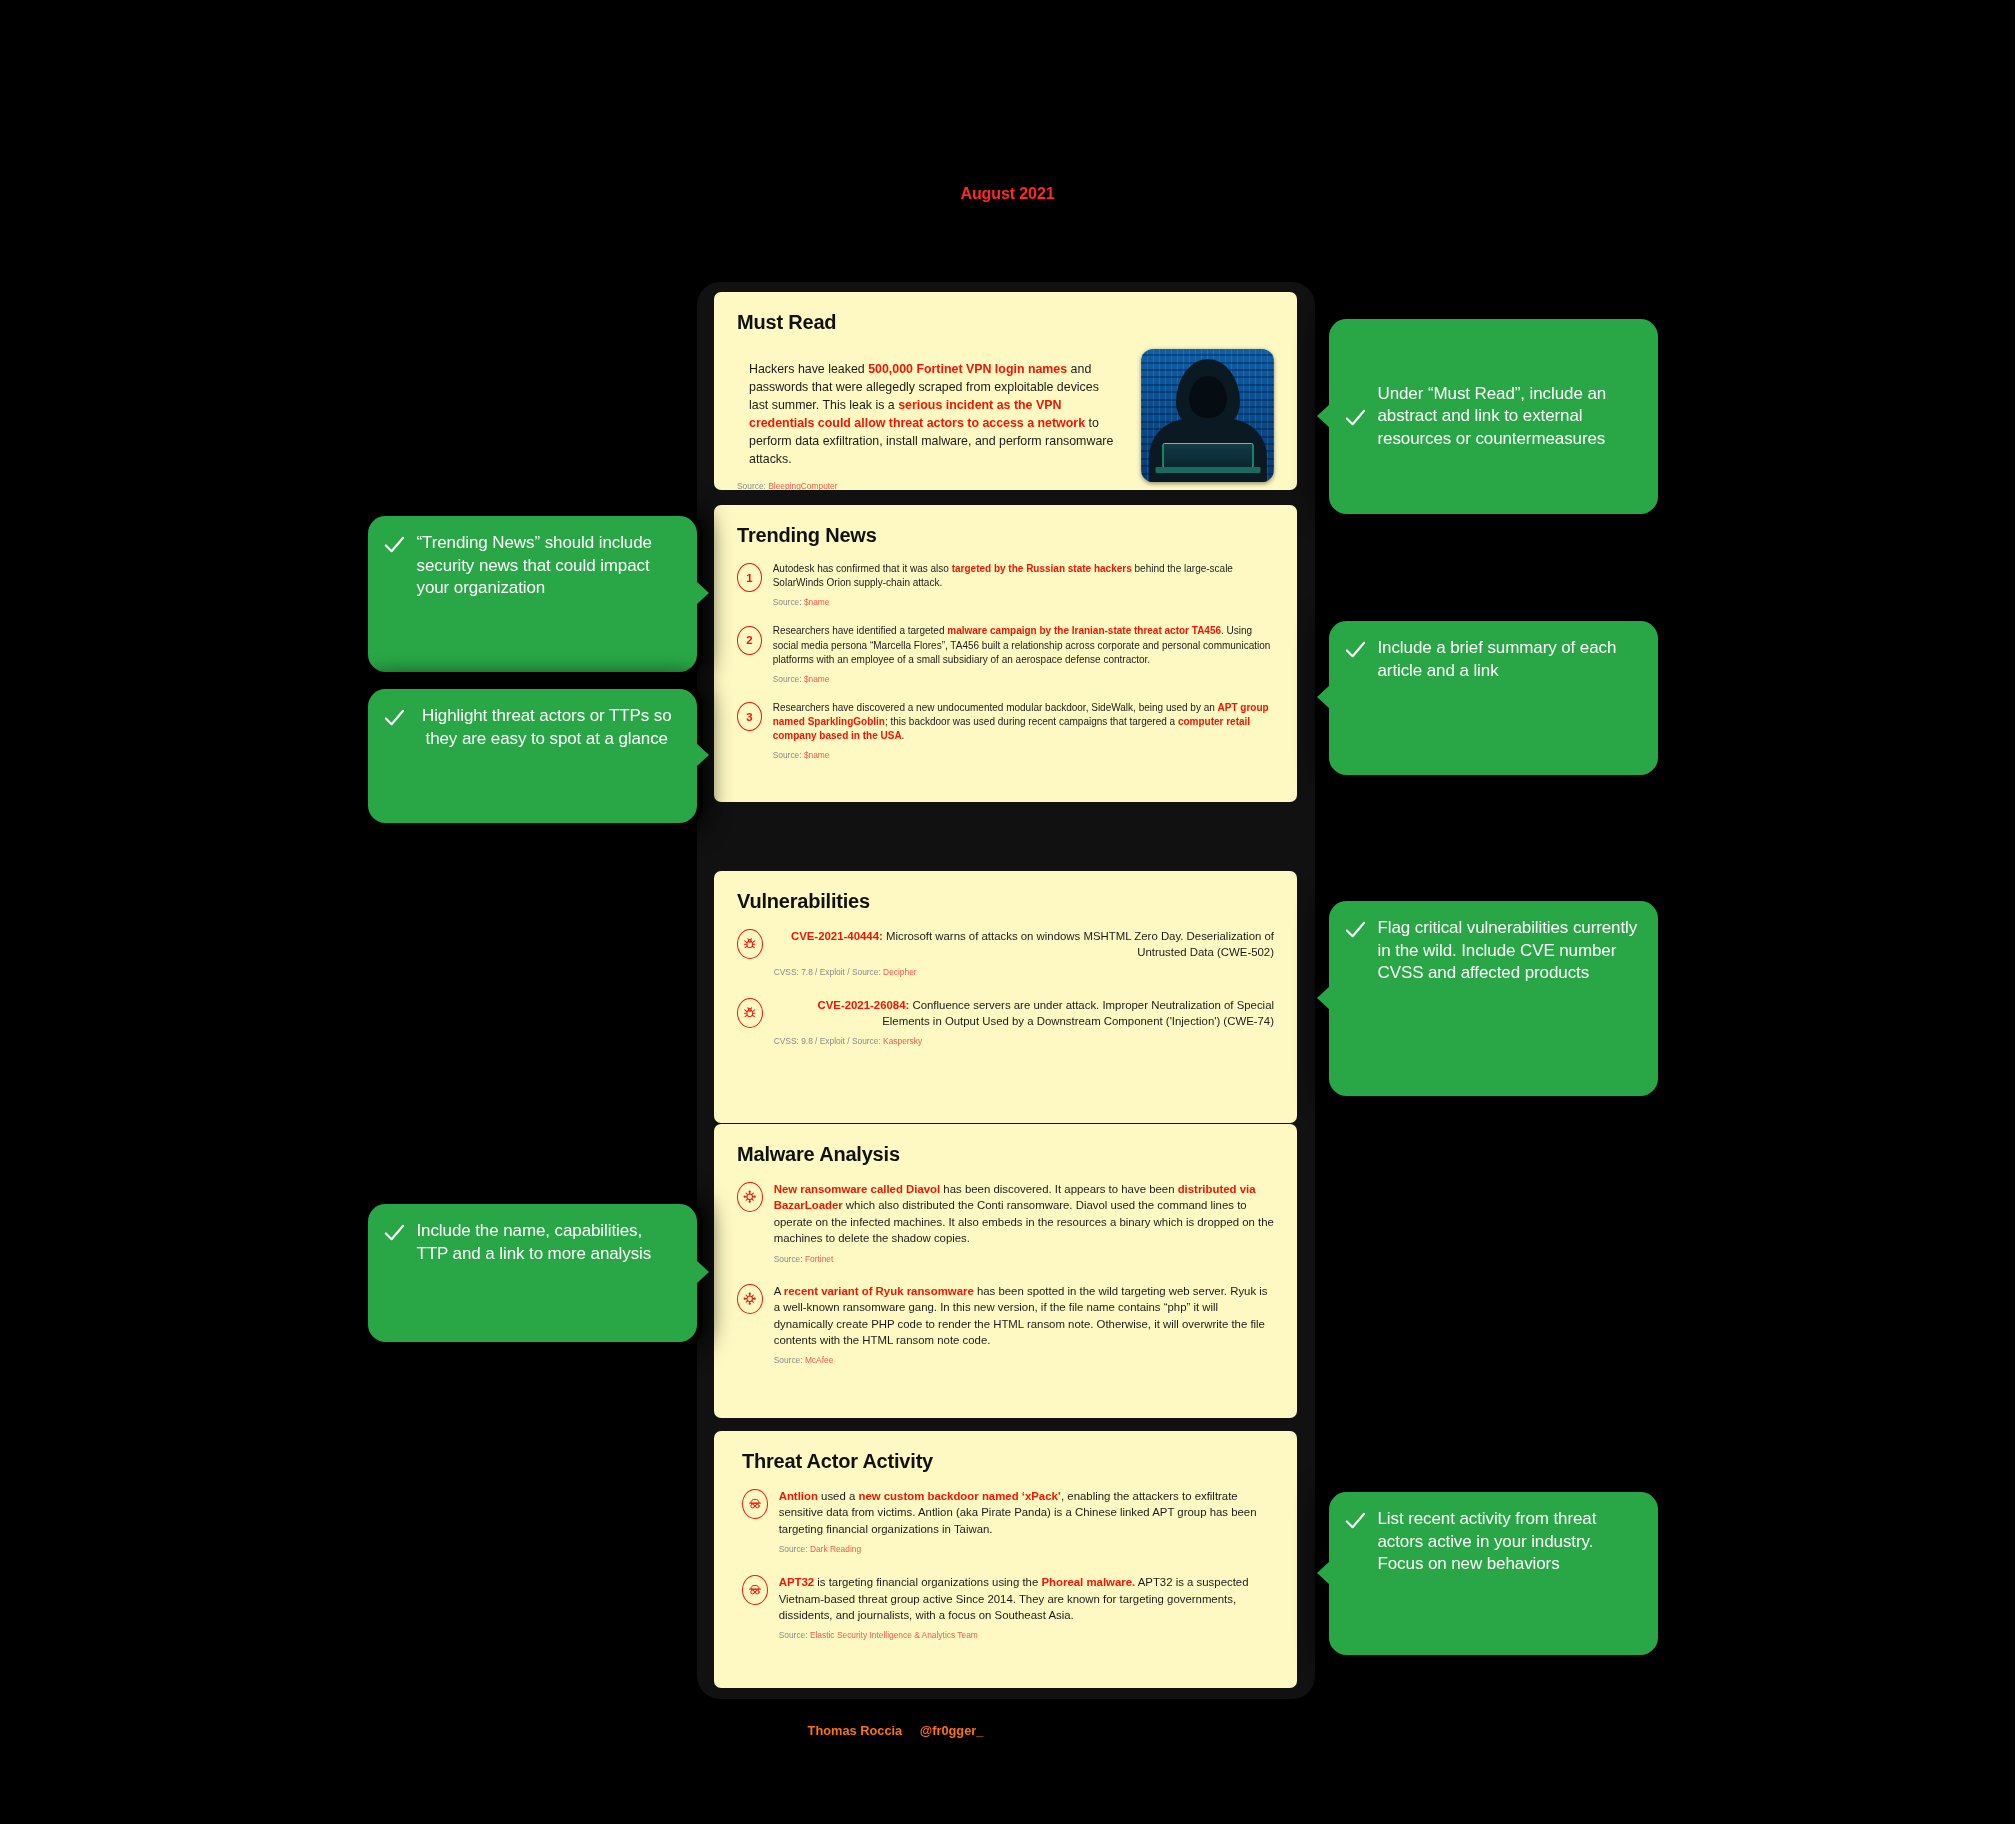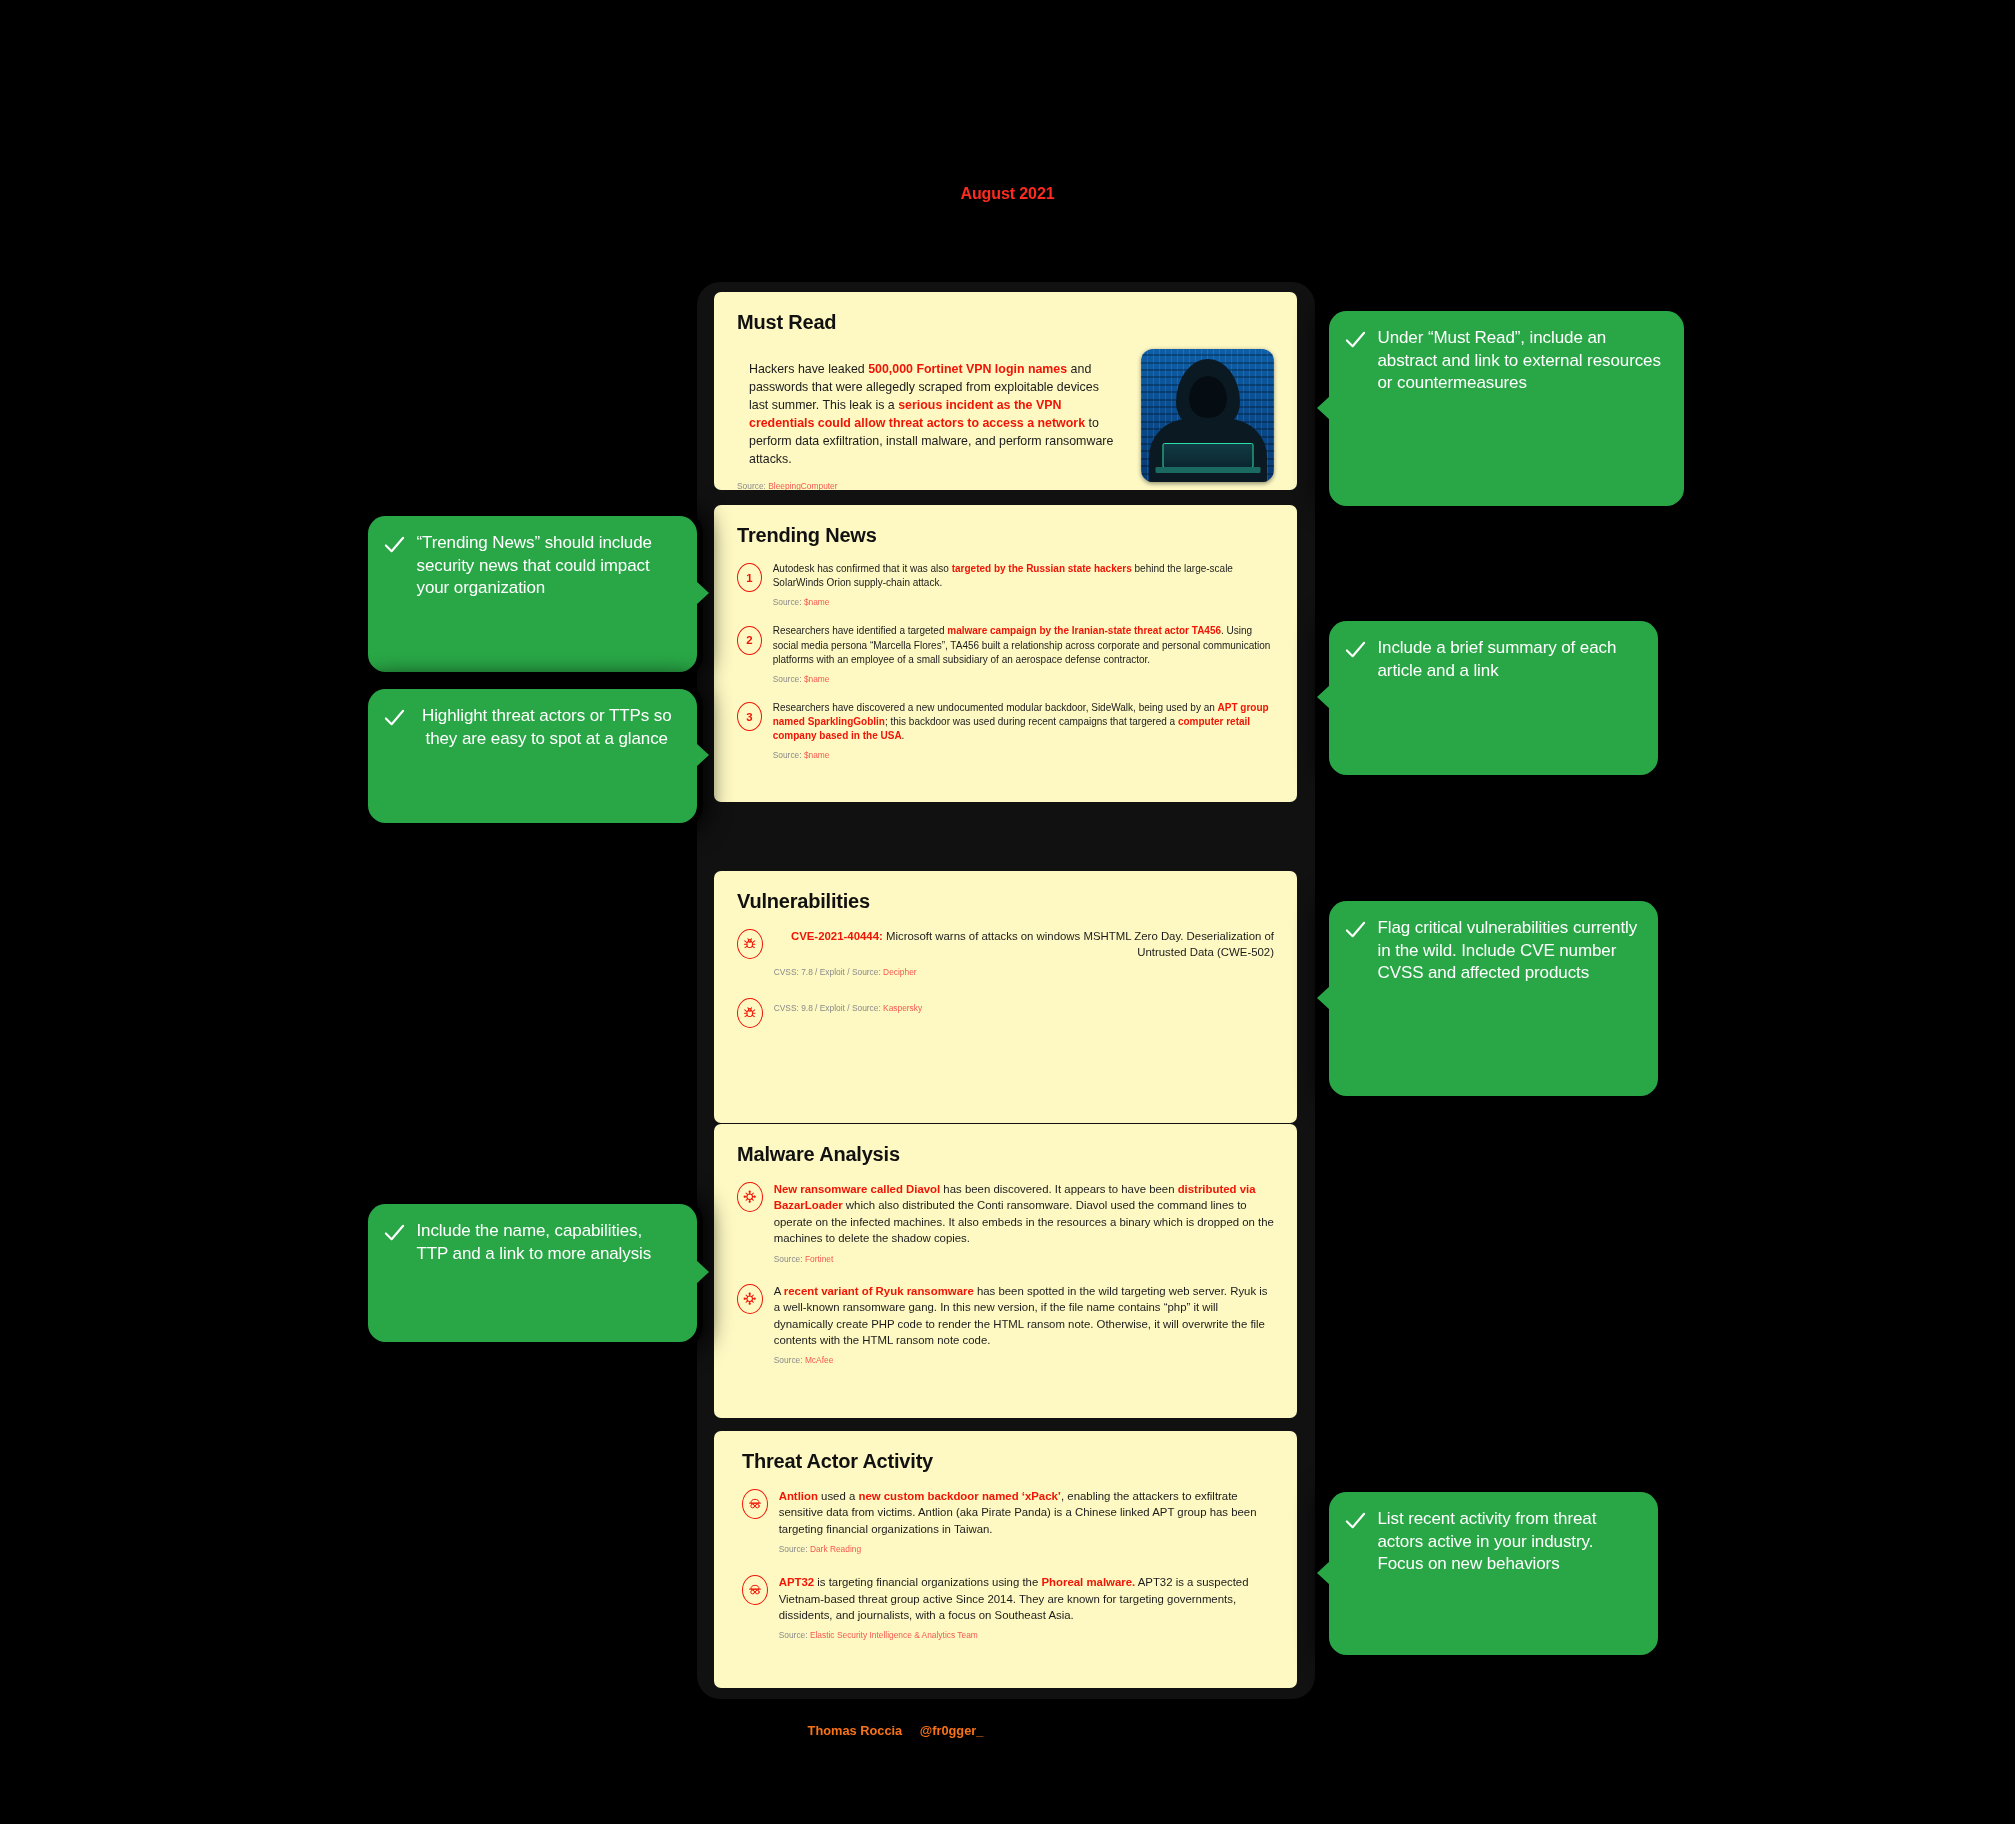--- a/index.html
+++ b/index.html
@@ -275,21 +275,21 @@
     right: -12px; top: 50%;
     margin-top: -12.8px;
     border-left: 13.4px solid #29a746;
   }
   .callout.right-side .tail {
     left: -12px; top: 50%;
     margin-top: -12.8px;
     border-right: 13.4px solid #29a746;
   }
 
-  #callout-must-read   { left: 1329px; top: 311px;  width: 355px; height: 195px; }
+  #callout-must-read   { left: 1329px; top: 319px;  width: 329px; height: 195px; align-items: center; }
   #callout-summary     { left: 1329px; top: 621px;  width: 329px; height: 154px; }
   #callout-vuln        { left: 1329px; top: 901px; width: 329px; height: 195px; }
   #callout-threat      { left: 1329px; top: 1492px; width: 329px; height: 163px; }
 
   #callout-trending    { left: 368px;  top: 516px;  width: 329px; height: 156px; }
   #callout-highlight   { left: 368px;  top: 689px; width: 329px; height: 134px; text-align: center; }
   #callout-malware     { left: 368px;  top: 1204px; width: 329px; height: 138px; }
 </style>
 </head>
 <body>
@@ -366,20 +366,21 @@
   <div class="vuln-item">
     <div class="icon-badge">
       <svg width="13.4" height="13.4" viewBox="0 0 24 24" fill="none" stroke="#f01505" stroke-width="1.8" stroke-linecap="round">
         <ellipse cx="12" cy="13" rx="5" ry="6"></ellipse>
         <circle cx="12" cy="7" r="2.4"></circle>
         <path d="M7 10 L3 7 M7 13 L2.5 13 M7.5 16.5 L3.5 19 M17 10 L21 7 M17 13 L21.5 13 M16.5 16.5 L20.5 19"></path>
         <path d="M10 5.2 L8.8 3 M14 5.2 L15.2 3"></path>
       </svg>
     </div>
     <div class="vuln-body">
+      <p><span class="cve-id">CVE-2021-26084:</span><span> Confluence servers are under attack. Improper Neutralization of Special Elements in Output Used by a Downstream Component ('Injection') (CWE-74)</span></p>
       <div class="meta"><span>CVSS: 9.8 / Exploit / Source: </span><span class="srcname">Kaspersky</span></div>
     </div>
   </div>
 </div>
 
 <div class="card" id="card-malware">
   <h2>Malware Analysis</h2>
 
   <div class="mal-item">
     <div class="icon-badge">

